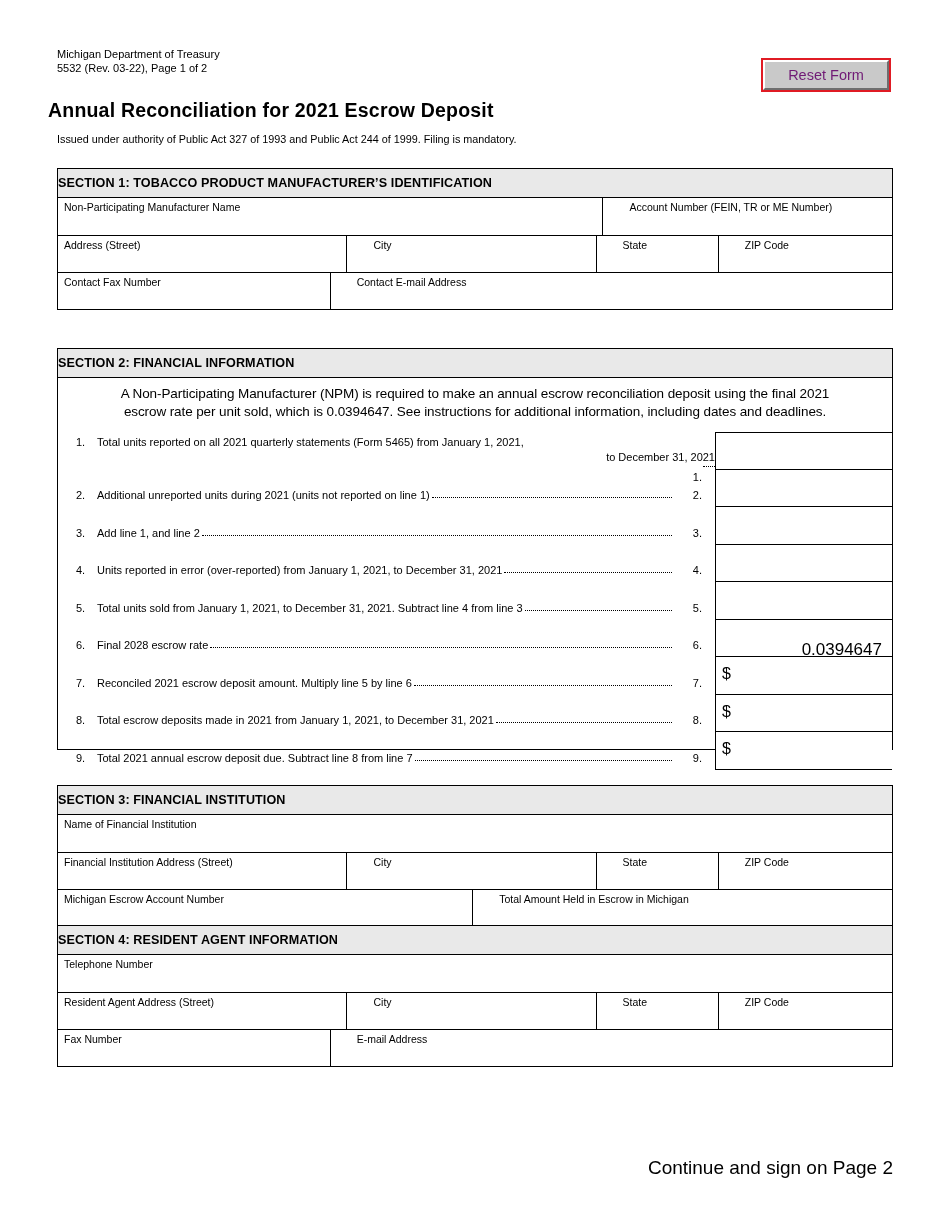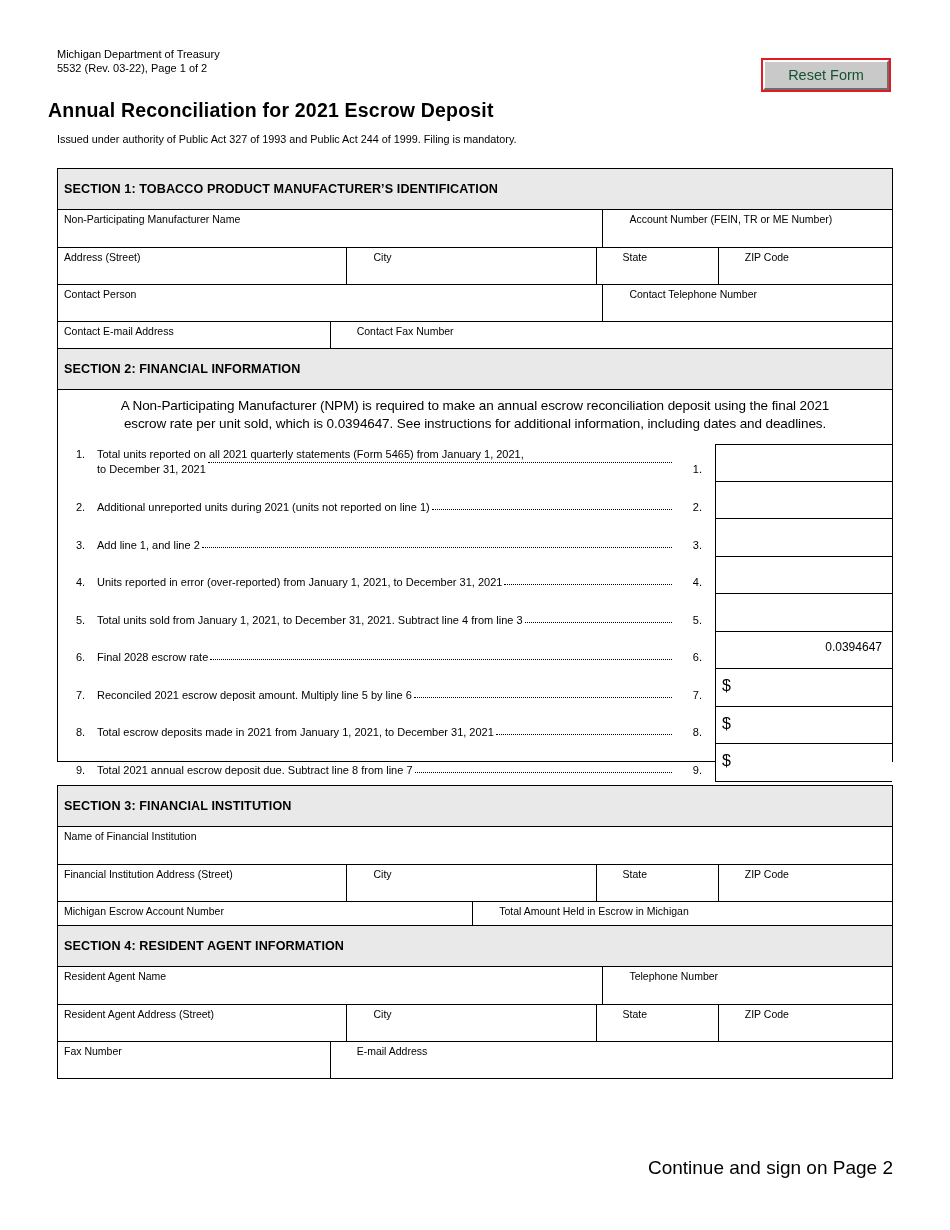--- a/index.html
+++ b/index.html
@@ -5,58 +5,58 @@
   * { margin:0; padding:0; box-sizing:border-box; }
   html,body { background:#fff; }
   body { font-family:"Liberation Sans","DejaVu Sans",sans-serif; color:#000; }
   .page { position:relative; width:950px; height:1230px; background:#ffffff; overflow:hidden; }
 
   
   .doc-id { position:absolute; left:57px; top:48px; font-size:11px; line-height:1.25; }
 
   
   .reset-outline { position:absolute; left:761px; top:58px; width:130px; height:34px; border:2px solid #e01b24; background:#c9c9c9; }
-  .reset-btn { width:100%; height:100%; background:#c9c9c9; border:2px solid; border-color:#ffffff #6e6e6e #6e6e6e #ffffff; font-family:"Liberation Sans",sans-serif; font-size:14.5px; color:#14532d; cursor:pointer; display:flex; align-items:center; justify-content:center; }
+  .reset-btn { width:100%; height:100%; background:#c9c9c9; border:2px solid; border-color:#ffffff #6e6e6e #6e6e6e #ffffff; font-family:"Liberation Sans",sans-serif; font-size:14.5px; color:#701a75; cursor:pointer; display:flex; align-items:center; justify-content:center; }
 
   .title { position:absolute; left:48px; top:99px; font-size:19.5px; font-weight:bold; letter-spacing:.2px; }
   .subtitle { position:absolute; left:57px; top:133px; font-size:10.8px; }
 
   
   .section { position:absolute; left:57px; width:836px; }
-  .sec-header { height:42px; background:#e9e9e9; border:1px solid #000; display:flex; align-items:center; padding-left:6px; font-weight:bold; font-size:12.6px; letter-spacing:.1px; }
+  .sec-header { height:30px; background:#e9e9e9; border:1px solid #000; display:flex; align-items:center; padding-left:0; font-weight:bold; font-size:12.6px; letter-spacing:.1px; }
   .sec-body { border:1px solid #000; border-top:none; background:#fff; }
 
   .frow { display:grid; height:37px; border-top:1px solid #000;gap:20px; }
   .frow:first-child { border-top:none; }
   .fcell { border-right:1px solid #000; padding:3px 0 0 6px; overflow:hidden; }
   .fcell:last-child { border-right:none; }
   .flabel { font-size:10.5px; line-height:1.2; display:block; }
   .cols-67-33 { grid-template-columns:67fr 33fr; }
   .cols-4 { grid-template-columns:37.4fr 29.6fr 13.2fr 19.8fr; }
   .cols-33-67 { grid-template-columns:33.5fr 66.5fr; }
   .cols-51-49 { grid-template-columns:51fr 49fr; }
   .cols-100 { grid-template-columns:100fr; }
 
   
   #sec2 .sec-body { position:relative; height:372px; border:1px solid #000; border-top:none; }
   .intro { padding-top:7px; text-align:center; font-size:13.5px; line-height:1.36; letter-spacing:-0.1px; }
   .s2rows { position:absolute; top:54px; left:0; right:177px; }
   .s2row { height:37.5px; display:flex; align-items:flex-end; padding:0 0 6px 18px; font-size:11px; }
   .s2row.multi { display:block; padding:3px 0 0 18px; line-height:1.4; }
   .m1 { display:flex; }
-  .m2 { display:flex; align-items:flex-start; padding-left:21px; }
+  .m2 { display:flex; align-items:flex-end; padding-left:21px;flex-direction:column; }
   .lnum { flex:none; width:21px; }
   .ltext { white-space:nowrap; }
   .dots { flex:1; border-bottom:1.5px dotted #000; margin:0 0 3px 2px; min-width:12px; }
   .rnum { flex:none; width:30px; text-align:right; margin-right:13px; }
   .valcol { position:absolute; top:54px; right:0; width:177px; }
   .vbox { position:relative; height:37.5px; border-left:1px solid #000; border-bottom:1px solid #000; background:#fff; }
   .vbox:first-child { border-top:1px solid #000; }
   .cur { position:absolute; left:6px; top:8px; font-size:16px; }
-  .vval { position:absolute; right:10px; top:8px; font-size:12px;margin-left:13px; }
+  .vval { position:absolute; right:10px; top:20px; font-size:17px;margin-left:13px; }
 
   .footer { position:absolute; right:57px; top:1157px; font-size:19px; }
 </style>
 </head>
 <body>
 
 <div class="page">
 
   <div class="doc-id">
     <div>Michigan Department of Treasury</div>
@@ -88,34 +88,26 @@
         <div class="fcell">
             <span class="flabel">City</span>
           </div>
         <div class="fcell">
             <span class="flabel">State</span>
           </div>
         <div class="fcell">
             <span class="flabel">ZIP Code</span>
           </div>
       </div>
-      <div class="frow cols-67-33">
-        <div class="fcell">
-            <span class="flabel">Contact Person</span>
-          </div>
-        <div class="fcell">
-            <span class="flabel">Contact Telephone Number</span>
-          </div>
-      </div>
       <div class="frow cols-33-67">
         <div class="fcell">
+            <span class="flabel">Contact Fax Number</span>
+          </div>
+        <div class="fcell">
             <span class="flabel">Contact E-mail Address</span>
-          </div>
-        <div class="fcell">
-            <span class="flabel">Contact Fax Number</span>
           </div>
       </div>
     </div>
   </div>
 
   <div class="section" id="sec2" style="top:348px;">
     <div class="sec-header">SECTION 2: FINANCIAL INFORMATION</div>
     <div class="sec-body">
       <div class="intro">
         <div>A Non-Participating Manufacturer (NPM) is required to make an annual escrow reconciliation deposit using the final 2021</div>
@@ -245,23 +237,20 @@
           </div>
       </div>
     </div>
   </div>
 
   <div class="section" id="sec4" style="top:925px;">
     <div class="sec-header">SECTION 4: RESIDENT AGENT INFORMATION</div>
     <div class="sec-body">
       <div class="frow cols-67-33">
         <div class="fcell">
-            <span class="flabel">Resident Agent Name</span>
-          </div>
-        <div class="fcell">
             <span class="flabel">Telephone Number</span>
           </div>
       </div>
       <div class="frow cols-4">
         <div class="fcell">
             <span class="flabel">Resident Agent Address (Street)</span>
           </div>
         <div class="fcell">
             <span class="flabel">City</span>
           </div>

